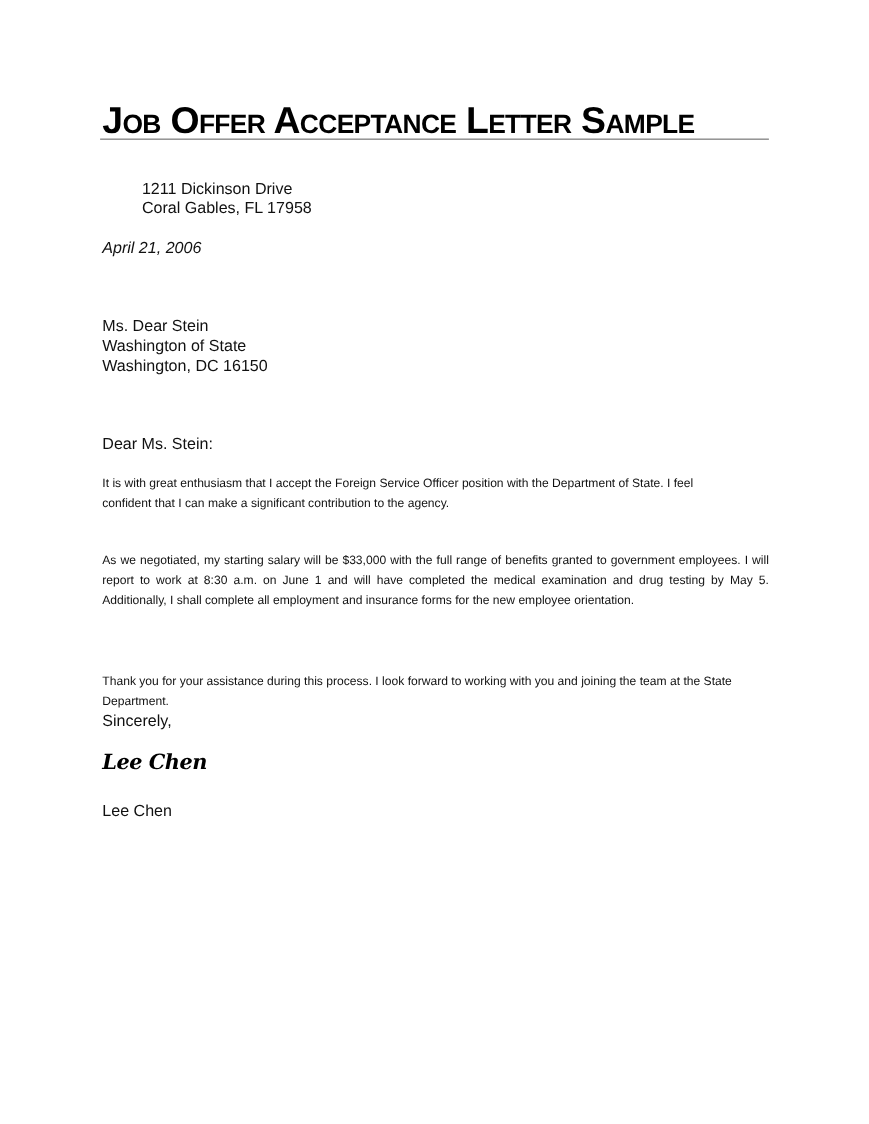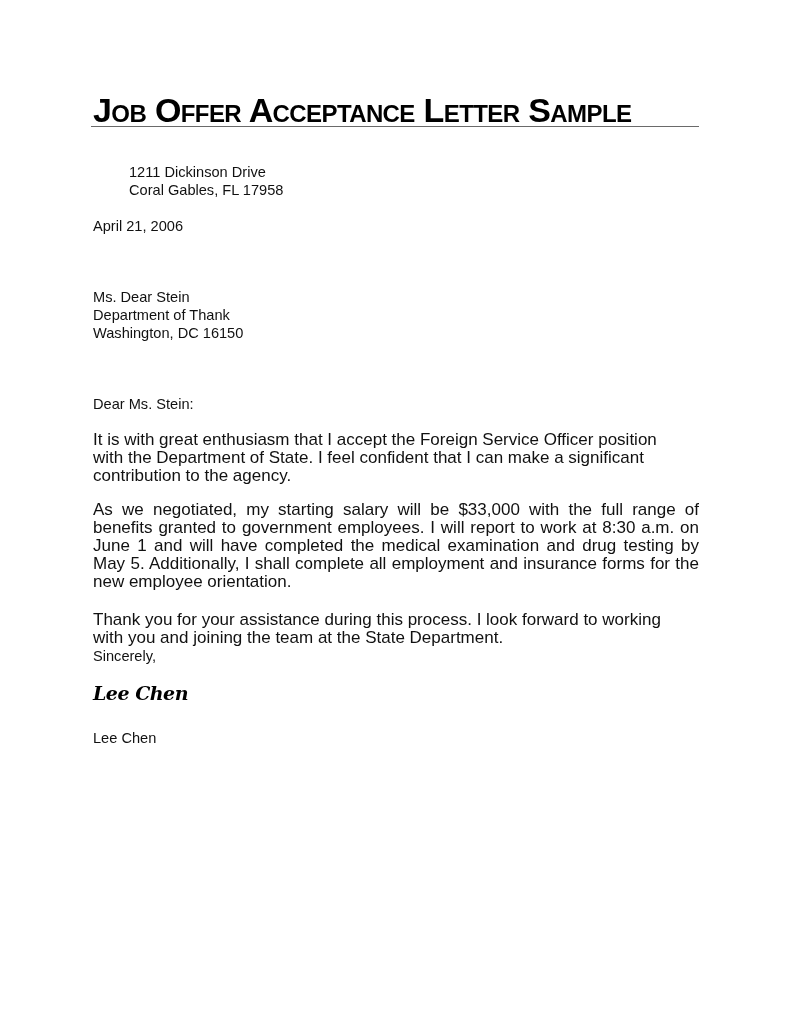--- a/index.html
+++ b/index.html
@@ -48,21 +48,21 @@
       left: 0;
       font-size: 14.6px;
       line-height: 18px;
       color: #111;
     }
     .block div { white-space: nowrap; }
     .para {
       position: absolute;
       left: 0;
       width: 580px;
-      font-size: 17px;
+      font-size: 11px;
       line-height: 18px;
       color: #111;
     }
     .justify {
       text-align: justify;
       text-align-last: left;
     }
     .signature {
       position: absolute;
       left: 0;
@@ -81,27 +81,27 @@
 <div class="page">
 
   <div class="title">Job Offer Acceptance Letter Sample</div>
   <div class="title-rule"></div>
 
   <div class="block" style="top:163px;margin-left:36px;">
     <div>1211 Dickinson Drive</div>
     <div>Coral Gables, FL 17958</div>
   </div>
 
-  <div class="block" style="top:217px;">
+  <div class="block" style="top:217px;font-style:italic;">
     <div>April 21, 2006</div>
   </div>
 
   <div class="block" style="top:288px;">
     <div>Ms. Dear Stein</div>
-    <div>Department of Thank</div>
+    <div>Washington of State</div>
     <div>Washington, DC 16150</div>
   </div>
 
   <div class="block" style="top:395px;">
     <div>Dear Ms. Stein:</div>
   </div>
 
   <div class="para" style="top:431px; width:580px;">It is with great enthusiasm that I accept the Foreign Service Officer position with the Department of State. I feel confident that I can make a significant contribution to the agency.</div>
 
   <div class="para justify" style="top:501px; width:606px;">As we negotiated, my starting salary will be $33,000 with the full range of benefits granted to government employees. I will report to work at 8:30 a.m. on June 1 and will have completed the medical examination and drug testing by May 5. Additionally, I shall complete all employment and insurance forms for the new employee orientation.</div>

